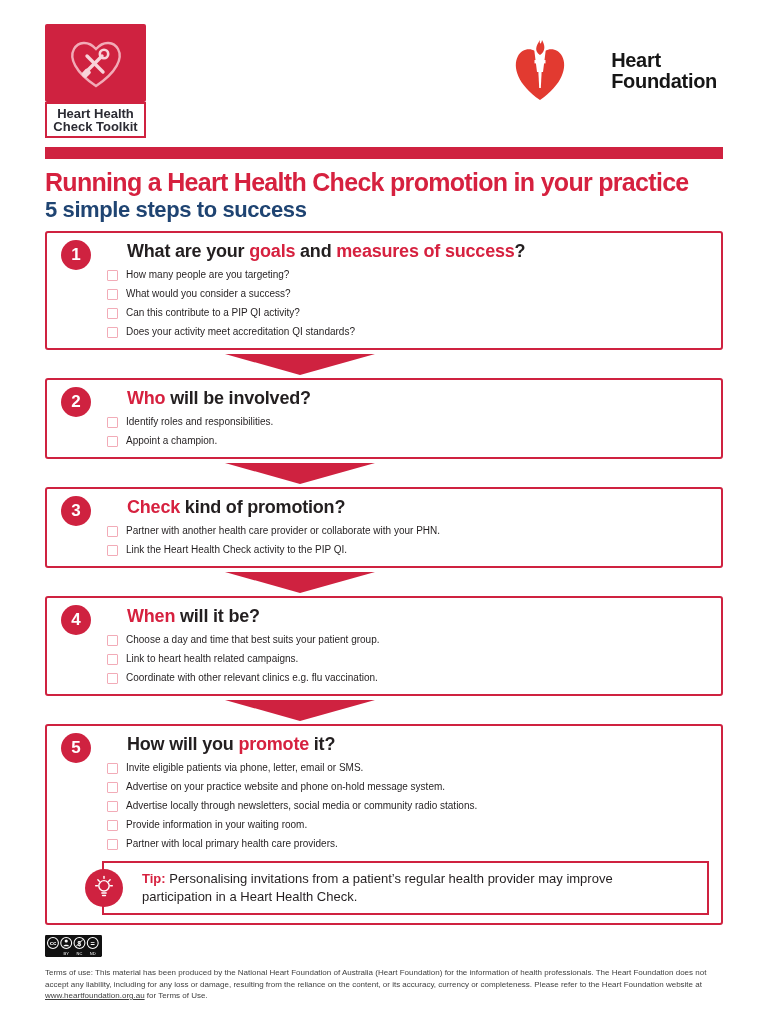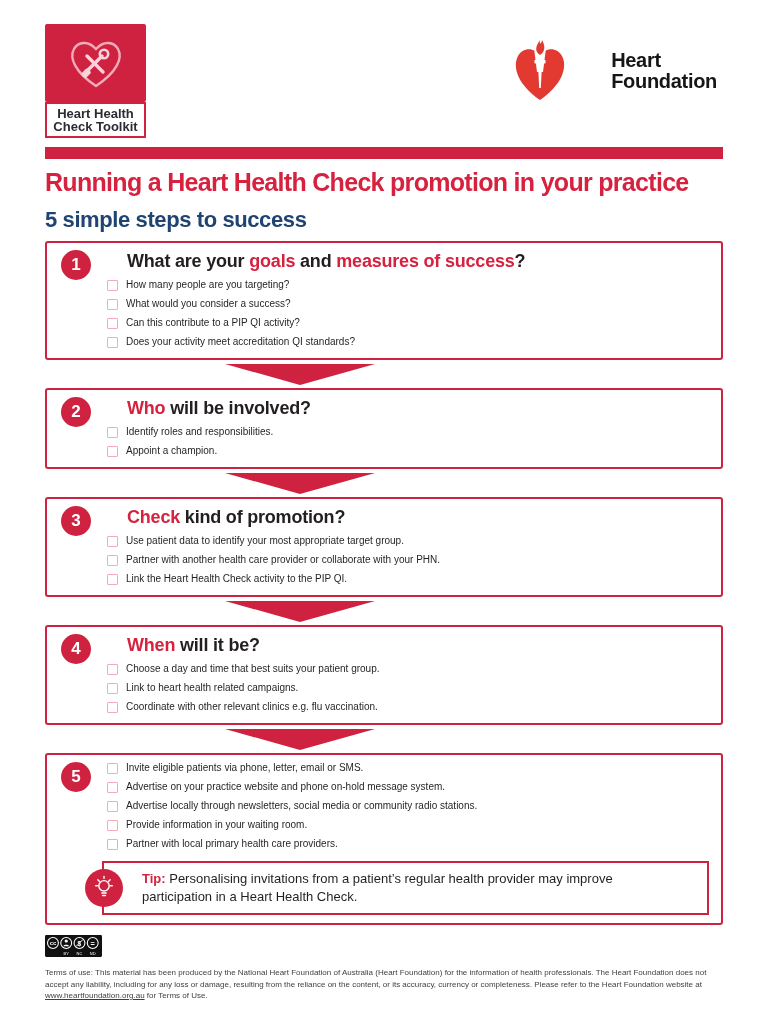--- a/index.html
+++ b/index.html
@@ -24,21 +24,21 @@
   .toolkit-label{border:2px solid var(--red);background:#fff;text-align:center;
     font-size:13px;line-height:13px;font-weight:bold;color:#2b2b33;padding:3px 2px;}
   .hf-logo{display:flex;align-items:center;margin-top:14px;margin-right:6px;gap:33px;}
   .hf-logo svg{display:block;}
   .hf-logo-text{font-size:20px;line-height:21px;font-weight:bold;color:#161616;margin-left:7px;letter-spacing:-0.3px;}
 
   .red-bar{height:12px;background:var(--red);margin-top:9px;}
 
   h1{margin:9px 45px 0 45px;font-size:25px;line-height:28px;font-weight:bold;color:var(--red-title);
      letter-spacing:-0.7px;white-space:nowrap;}
-  h2{margin:11px 45px 9px 45px;font-size:22px;line-height:25px;font-weight:bold;color:var(--navy);letter-spacing:-0.4px;}
+  h2{margin:1px 45px 9px 45px;font-size:22px;line-height:25px;font-weight:bold;color:var(--navy);letter-spacing:-0.4px;}
 
   
   .step{margin:0 45px;border:2px solid var(--red);border-radius:3px;background:#fff;padding:6px 8px 4px 0;}
   .step-row{display:flex;align-items:flex-start;}
   .step-num{flex:none;width:30px;height:30px;margin:1px 0 0 14px;border-radius:50%;background:var(--red);
     color:#fff;font-size:17px;font-weight:bold;display:flex;align-items:center;justify-content:center;}
   .step-body{flex:1;padding-left:16px;min-width:0;}
   .step-title{font-size:18px;line-height:21px;font-weight:bold;color:var(--ink);margin:2px 0 6px 20px;letter-spacing:-0.2px;}
   .step-title .red{color:var(--red-title);}
   .item{display:flex;align-items:center;margin:0 0 5px 0;font-size:10px;line-height:14px;color:var(--ink);}
@@ -154,24 +154,20 @@
 
   <div class="arrow"></div>
 
   <section class="step">
     <div class="step-row">
       <div class="step-num">3</div>
       <div class="step-body">
         <div class="step-title"><span class="red">Check</span><span> kind of promotion?</span></div>
         <div class="item">
             <span class="checkbox"></span>
-            <span>Use patient data to identify your most appropriate target group.</span>
-          </div>
-        <div class="item">
-            <span class="checkbox"></span>
             <span>Partner with another health care provider or collaborate with your PHN.</span>
           </div>
         <div class="item">
             <span class="checkbox"></span>
             <span>Link the Heart Health Check activity to the PIP QI.</span>
           </div>
       </div>
     </div>
   </section>
 
@@ -197,20 +193,21 @@
       </div>
     </div>
   </section>
 
   <div class="arrow"></div>
 
   <section class="step">
     <div class="step-row">
       <div class="step-num">5</div>
       <div class="step-body">
+        <div class="step-title"><span>How will you </span><span class="red">promote</span><span> it?</span></div>
         <div class="item">
             <span class="checkbox"></span>
             <span>Invite eligible patients via phone, letter, email or SMS.</span>
           </div>
         <div class="item">
             <span class="checkbox"></span>
             <span>Advertise on your practice website and phone on-hold message system.</span>
           </div>
         <div class="item">
             <span class="checkbox"></span>

